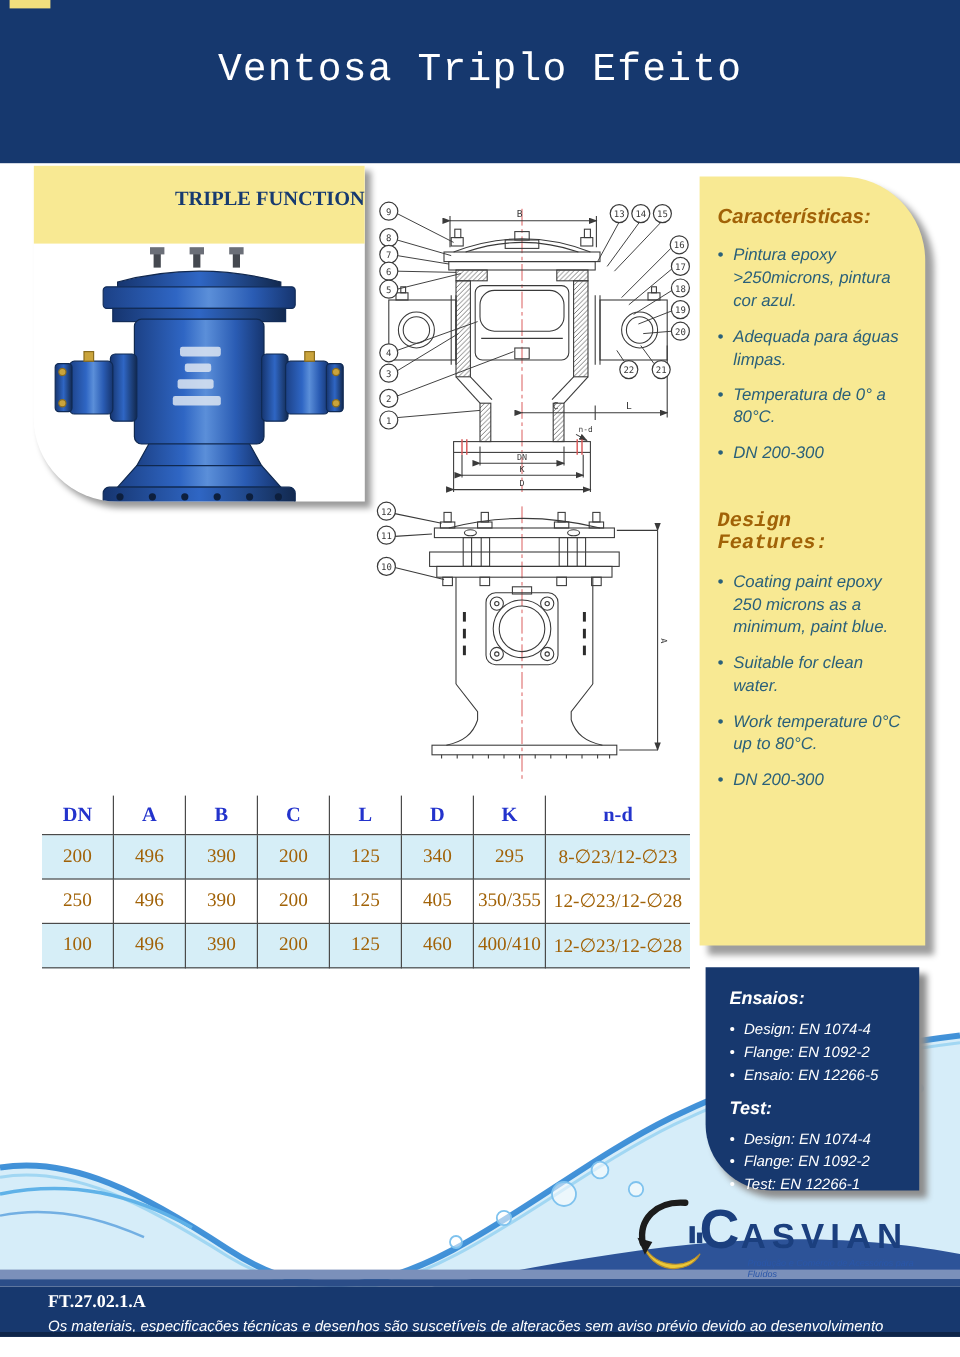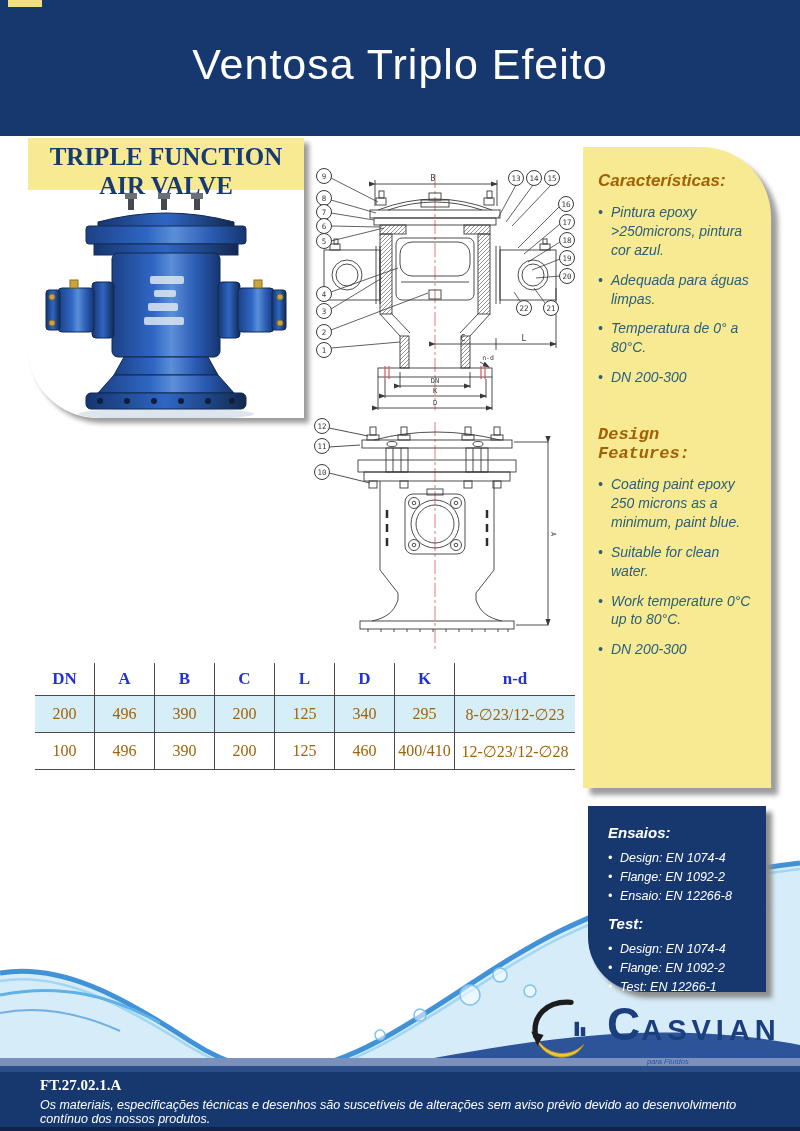--- a/index.html
+++ b/index.html
@@ -1,27 +1,27 @@
 <!DOCTYPE html>
 <html><head>
 <meta charset="utf-8">
 <style>
   html,body{margin:0;padding:0;background:#ffffff;}
   .page{position:relative;width:800px;height:1131px;background:#ffffff;overflow:hidden;
         font-family:"Liberation Sans",sans-serif;}
   
   .header{position:absolute;left:0;top:0;width:800px;height:136px;background:#16386e;}
   .header h1{margin:0;padding-top:40px;text-align:center;color:#ffffff;font-weight:400;
-             font-size:43px;letter-spacing:1px;font-family:Liberation Sans, sans-serif;}
+             font-size:33px;letter-spacing:1px;font-family:Liberation Mono, monospace;}
   .corner-mark{position:absolute;left:8px;top:0;width:34px;height:7px;background:#f2df7d;}
   
   .product-card{position:absolute;left:28px;top:138px;width:276px;height:280px;background:#ffffff;
                 border-radius:0 0 0 70px;box-shadow:5px 5px 5px #9b9b9b;overflow:hidden;}
-  .card-title{background:#f8e993;height:47px;padding-top:5px;text-align:center;
-              font-family:"Liberation Serif",serif;font-weight:bold;font-size:25px;
+  .card-title{background:#f8e993;height:47px;padding-top:18px;text-align:right;
+              font-family:"Liberation Serif",serif;font-weight:bold;font-size:17px;
               line-height:1.15;color:#173a70;}
   .valve-photo{display:block;margin:0 auto;}
   
   .yellow-panel{position:absolute;left:583px;top:147px;width:188px;height:641px;background:#f8e993;
                 border-radius:0 70px 0 0;box-shadow:7px 7px 5px #9e9e9e;box-sizing:border-box;
                 padding:24px 13px 0 15px;}
   .panel-title{font-style:italic;font-weight:bold;font-size:17px;color:#a16207;margin:0 0 12px 0;}
   .panel-title.second{margin-top:38px;font-family:Liberation Mono, monospace;}
   .bullets{list-style:none;margin:0;padding:0;}
   .bullets li{position:relative;padding-left:13px;font-style:italic;font-size:14px;
@@ -49,28 +49,28 @@
   .ensaios-list li{position:relative;padding-left:12px;font-style:italic;font-size:12.5px;
                    line-height:1.5;}
   .ensaios-list li::before{content:"\2022";position:absolute;left:0;top:0;}
   
   .drawing{position:absolute;}
   .d1{left:300px;top:160px;}
   .d2{left:300px;top:410px;}
   text.dwg{font-family:"DejaVu Sans Mono",monospace;fill:#3a3a3a;}
   
   .water{position:absolute;left:0;top:845px;}
-  .footer{position:absolute;left:0;top:1072px;width:800px;height:59px;background:#17386e;}
+  .footer{position:absolute;left:0;top:1072px;width:800px;height:42px;background:#17386e;}
   .footer-code{position:absolute;left:40px;top:5px;color:#ffffff;font-weight:bold;font-size:15px;
                font-family:"Liberation Serif",serif;}
   .footer-note{position:absolute;left:40px;top:26px;width:740px;color:#ffffff;font-style:italic;
                font-size:12.5px;}
   .footer-strip{position:absolute;left:0;bottom:0;width:800px;height:4px;background:#0e2549;}
   
-  .logo{position:absolute;left:525px;top:993px;width:258px;height:72px;display:flex;align-items:flex-start;gap:24px;}
+  .logo{position:absolute;left:525px;top:993px;width:258px;height:72px;display:flex;align-items:flex-start;}
   .logo-mark{flex:0 0 62px;}
   .logo-textcol{margin-left:-4px;padding-top:8px;}
   .logo-name{display:block;font-weight:bold;color:#1b3f7e;font-size:29px;letter-spacing:5px;
              line-height:1;}
   .logo-name::first-letter{font-size:46px;letter-spacing:1px;}
   .logo-tagline{display:block;margin-top:1px;margin-left:40px;font-size:7.5px;font-style:italic;
                 color:#2a56a8;}
 </style>
 </head>
 <body>
@@ -78,21 +78,20 @@
 <div class="page">
 
   <div class="header">
     <h1>Ventosa Triplo Efeito</h1>
   </div>
   <div class="corner-mark"></div>
 
   <div class="product-card">
     <div class="card-title">
       <div>TRIPLE FUNCTION</div>
-      <div>AIR VALVE</div>
     </div>
 
     <svg class="valve-photo" width="276" height="233" viewBox="0 0 276 233">
       <defs>
         <linearGradient id="gBody" x1="0" y1="0" x2="1" y2="0">
           <stop offset="0" stop-color="#1c4186"></stop>
             <stop offset="0.38" stop-color="#2f66c4"></stop>
           <stop offset="0.55" stop-color="#5b8fd9"></stop>
             <stop offset="0.78" stop-color="#2a5cb4"></stop>
           <stop offset="1" stop-color="#16356f"></stop>
@@ -430,20 +429,30 @@
         <td>200</td>
         <td>496</td>
         <td>390</td>
         <td>200</td>
         <td>125</td>
         <td>340</td>
         <td>295</td>
         <td>8-∅23/12-∅23</td>
       </tr>
       <tr>
+        <td>250</td>
+        <td>496</td>
+        <td>390</td>
+        <td>200</td>
+        <td>125</td>
+        <td>405</td>
+        <td>350/355</td>
+        <td>12-∅23/12-∅28</td>
+      </tr>
+      <tr>
         <td>100</td>
         <td>496</td>
         <td>390</td>
         <td>200</td>
         <td>125</td>
         <td>460</td>
         <td>400/410</td>
         <td>12-∅23/12-∅28</td>
       </tr>
     </tbody>
@@ -473,21 +482,21 @@
     <path d="M360,227 C450,210 520,196 600,190 C680,184 750,190 800,200 L800,227 Z" fill="#2d5398"></path>
     <rect x="0" y="213" width="800" height="8" fill="#7b90ba"></rect>
     <rect x="0" y="221" width="800" height="6" fill="#2b4d88"></rect>
   </svg>
 
   <div class="ensaios-panel">
     <p class="ensaios-title">Ensaios:</p>
     <ul class="ensaios-list">
       <li>Design: EN 1074-4</li>
       <li>Flange: EN 1092-2</li>
-      <li>Ensaio: EN 12266-8</li>
+      <li>Ensaio: EN 12266-5</li>
     </ul>
     <p class="ensaios-title second">Test:</p>
     <ul class="ensaios-list">
       <li>Design: EN 1074-4</li>
       <li>Flange: EN 1092-2</li>
       <li>Test: EN 12266-1</li>
     </ul>
   </div>
 
   <div class="logo">

